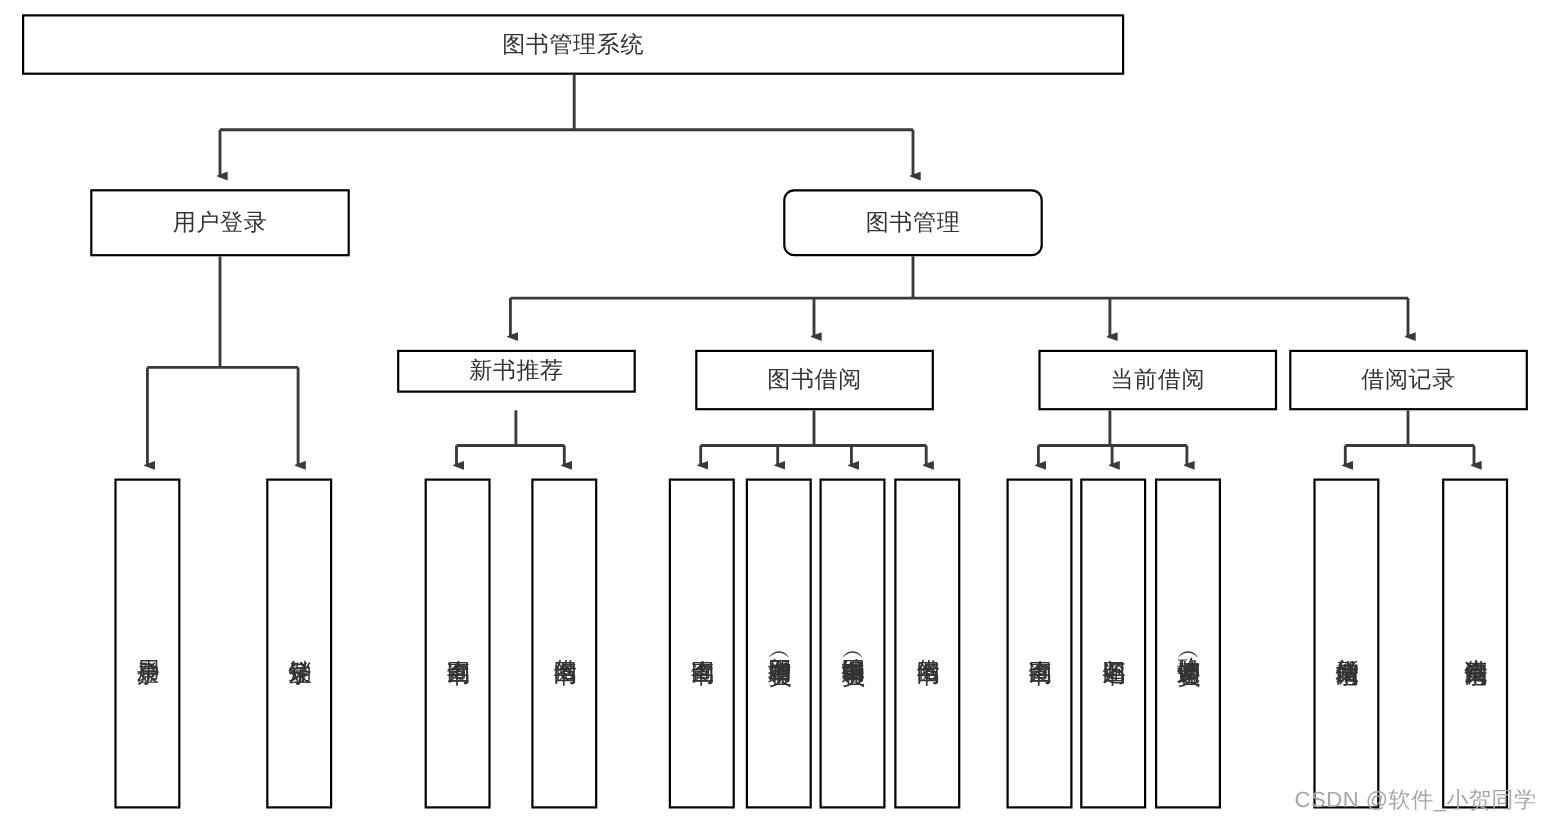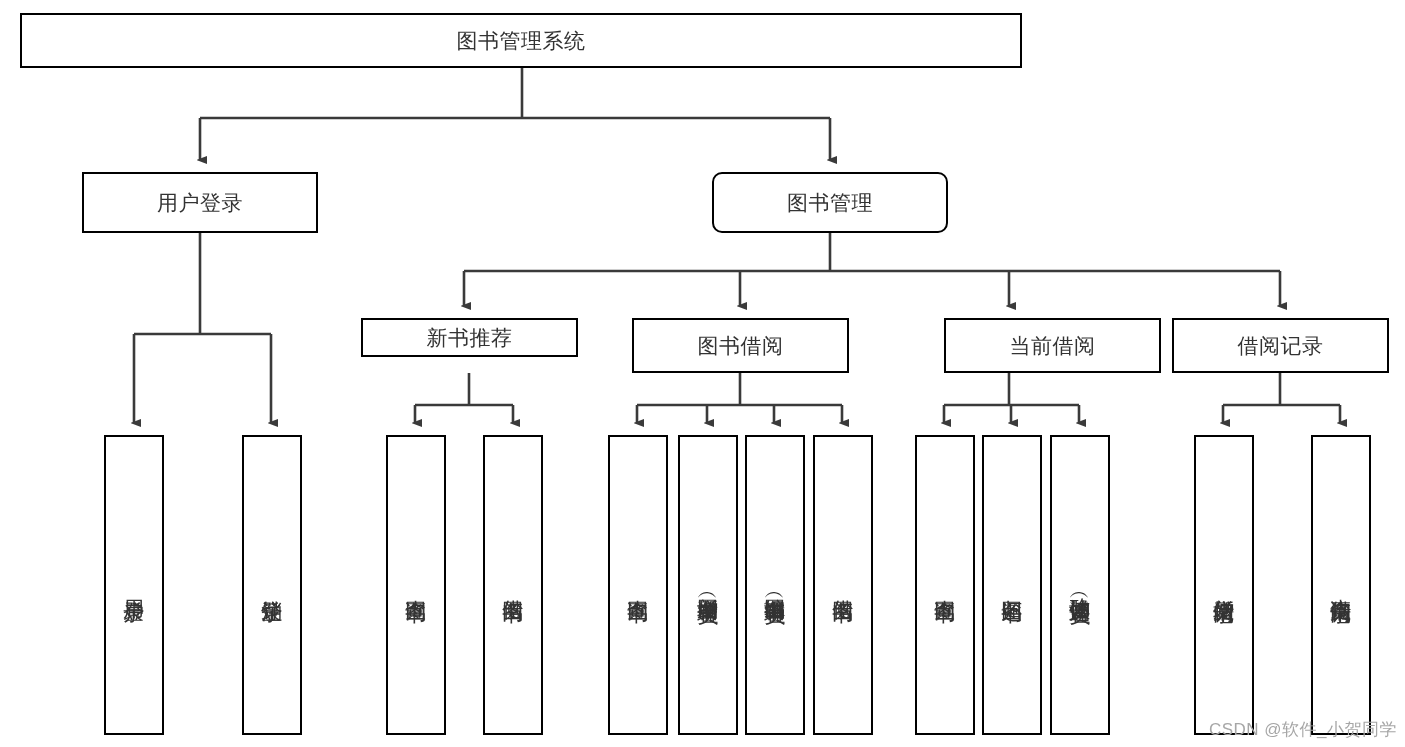--- a/index.html
+++ b/index.html
@@ -59,21 +59,21 @@
   .node-v .vlabel {
     writing-mode: vertical-rl;
     text-orientation: upright;
     display: block;
     text-align: center;
   }
   #watermark {
     position: absolute;
     right: 8px;
     bottom: 6px;
-    font-size: 17px;
+    font-size: 20px;
     color: #a6a6a6;
     white-space: nowrap;
     letter-spacing: 0.5px;
   }
 </style>
 </head>
 <body>
 
 <div id="diagram-root">
 

